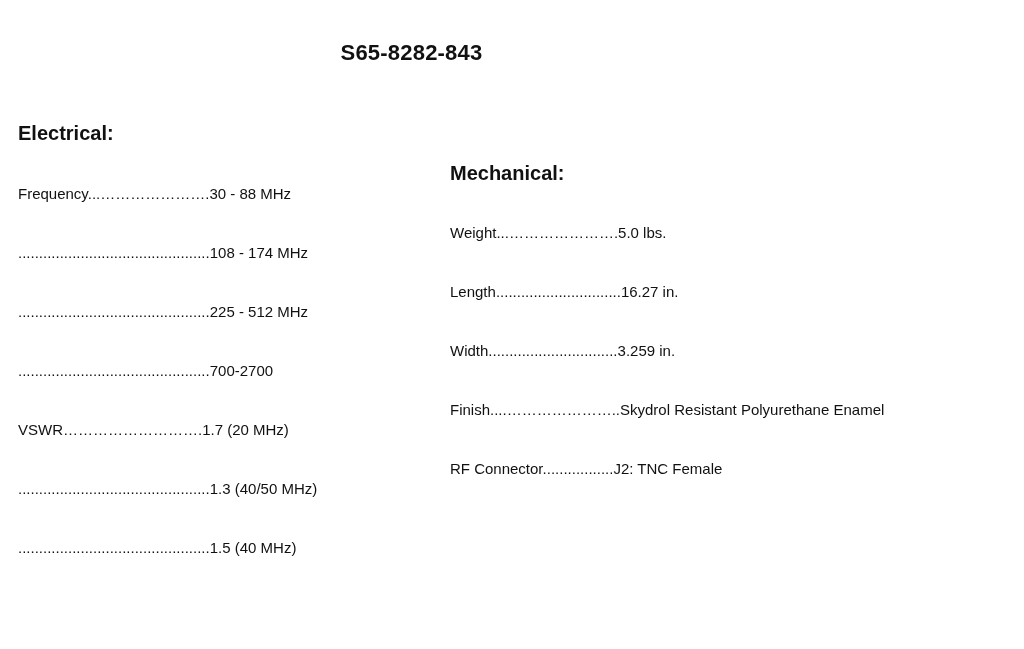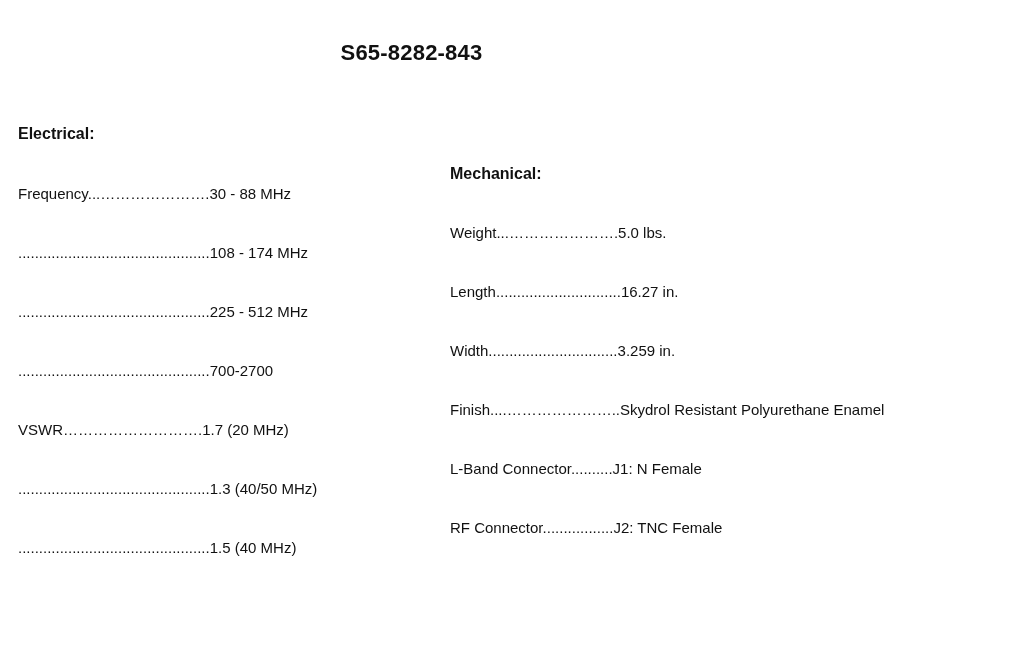--- a/index.html
+++ b/index.html
@@ -28,21 +28,21 @@
     .col {
       position: absolute;
       font-size: 15px;
       line-height: 19.7px;
       white-space: pre;
     }
     .col.left { left: 18px; top: 85px; }
     .col.right { left: 450px; top: 85px; }
     .heading {
       font-weight: bold;
-      font-size: 16px;
+      font-size: 20px;
     }
     .row { display: block; height: 19.7px; }
     .section { display: block; }
   </style>
 </head>
 <body>
 
 <div class="title">S65-8282-843</div>
 
 <div class="col left">
@@ -71,19 +71,18 @@
   
 </div>
 
 <div class="col right">
   <div class="section">
     <span class="row heading">Mechanical:</span>
     <span class="row">Weight...………………….5.0 lbs.</span>
     <span class="row">Length..............................16.27 in.</span>
     <span class="row">Width...............................3.259 in.</span>
     <span class="row">Finish....…………………..Skydrol Resistant Polyurethane Enamel</span>
-    <span class="row">L-Band Connector..........J1: N Female</span>
     <span class="row">RF Connector.................J2: TNC Female</span>
     
   </div>
   
   
 </div>
 
 </body></html>

